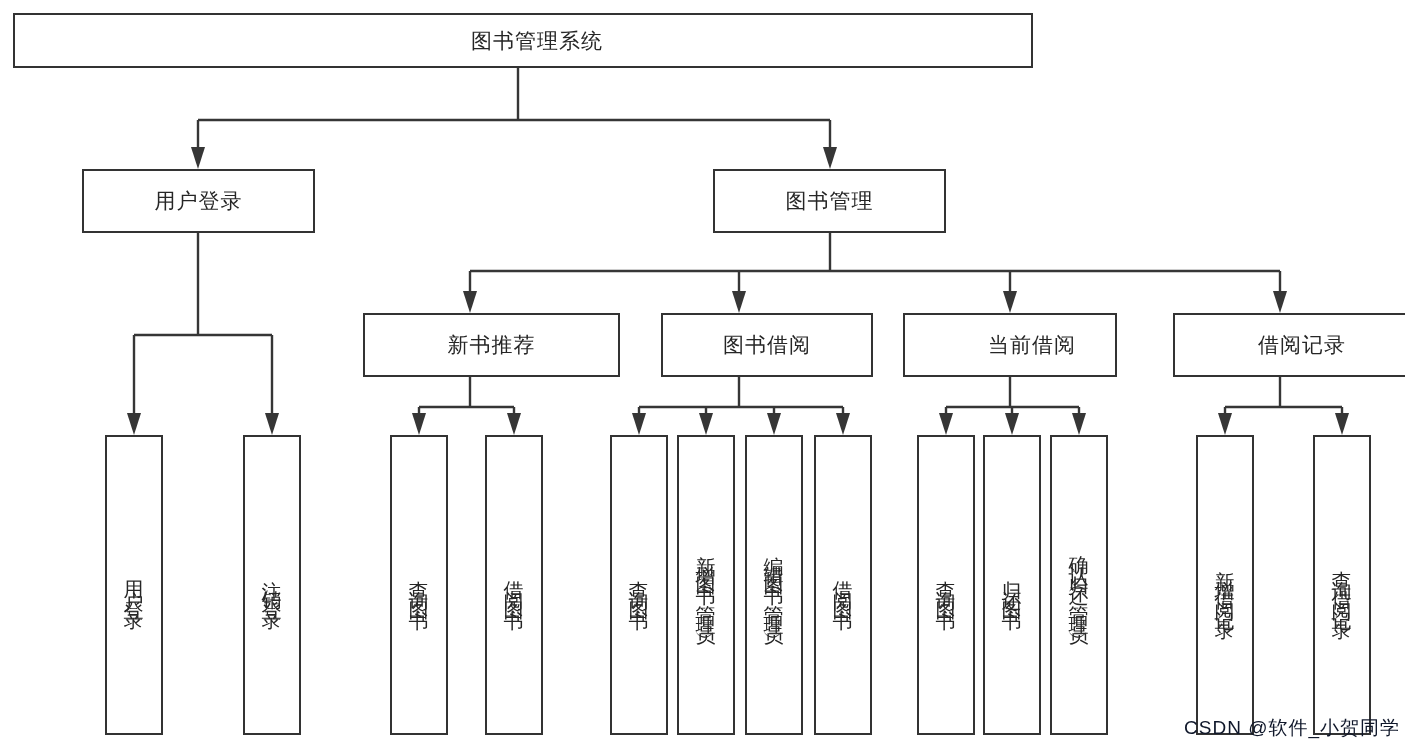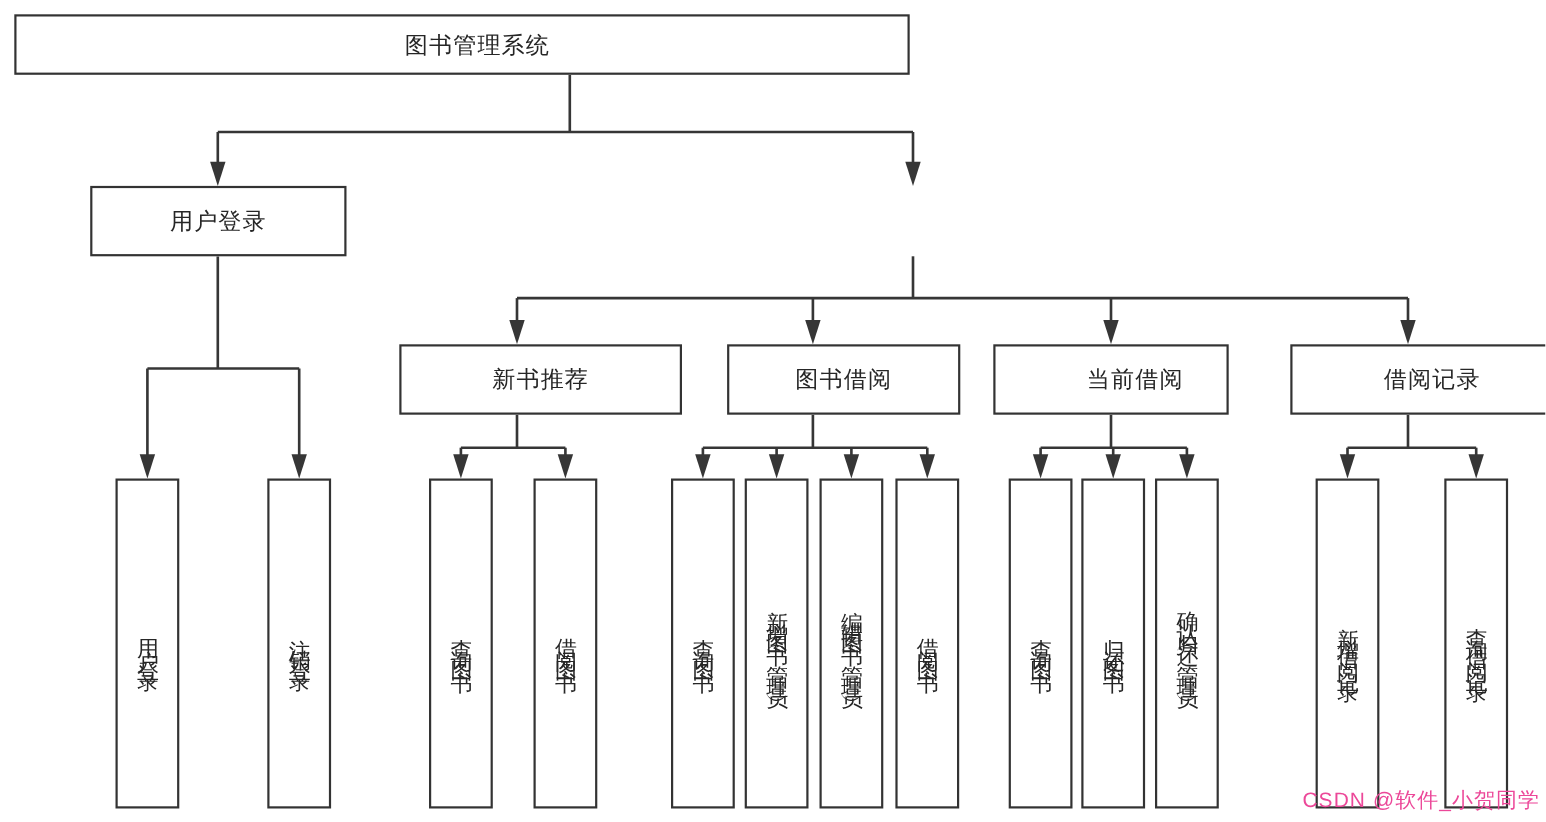--- a/index.html
+++ b/index.html
@@ -35,41 +35,41 @@
     justify-content: center;
     color: #262626;
   }
   .hbox {
     height: 64px;
     font-size: 21px;
     letter-spacing: 1px;
   }
   .root-box {
     left: 13px; top: 13px;
-    width: 814px; height: 55px; padding-left: 28px;
+    width: 1020px; height: 55px; padding-left: 28px;
   }
   .leaf {
     top: 435px;
     width: 58px;
     height: 300px;
   }
   .vtext {
     writing-mode: vertical-rl;
     text-orientation: mixed;
     font-size: 20px;
     letter-spacing: 10px;
     line-height: 1;
     white-space: nowrap;
   }
   .watermark {
     position: absolute;
     right: 5px;
     bottom: 6px;
     font-size: 19px;
-    color: #ec4899;
+    color: #0f172a;
     letter-spacing: 1px;
     pointer-events: none;
   }
 </style>
 </head>
 <body>
 
 <div class="canvas">
 
   <svg class="connectors" viewBox="0 0 1405 747" aria-hidden="true">
@@ -148,20 +148,23 @@
     </g>
   </svg>
 
   <div class="box hbox root-box">
     <span>图书管理系统</span>
   </div>
 
   <div class="box hbox" style="left:82px; top:169px; width:233px;">
     <span>用户登录</span>
   </div>
+  <div class="box hbox" style="left:713px; top:169px; width:233px;">
+    <span>图书管理</span>
+  </div>
 
   <div class="box hbox" style="left:363px; top:313px; width:257px;">
     <span>新书推荐</span>
   </div>
   <div class="box hbox" style="left:633px; top:313px; width:212px;margin-left:28px;">
     <span>图书借阅</span>
   </div>
   <div class="box hbox" style="left:903px; top:313px; width:214px;padding-left:44px;">
     <span>当前借阅</span>
   </div>

